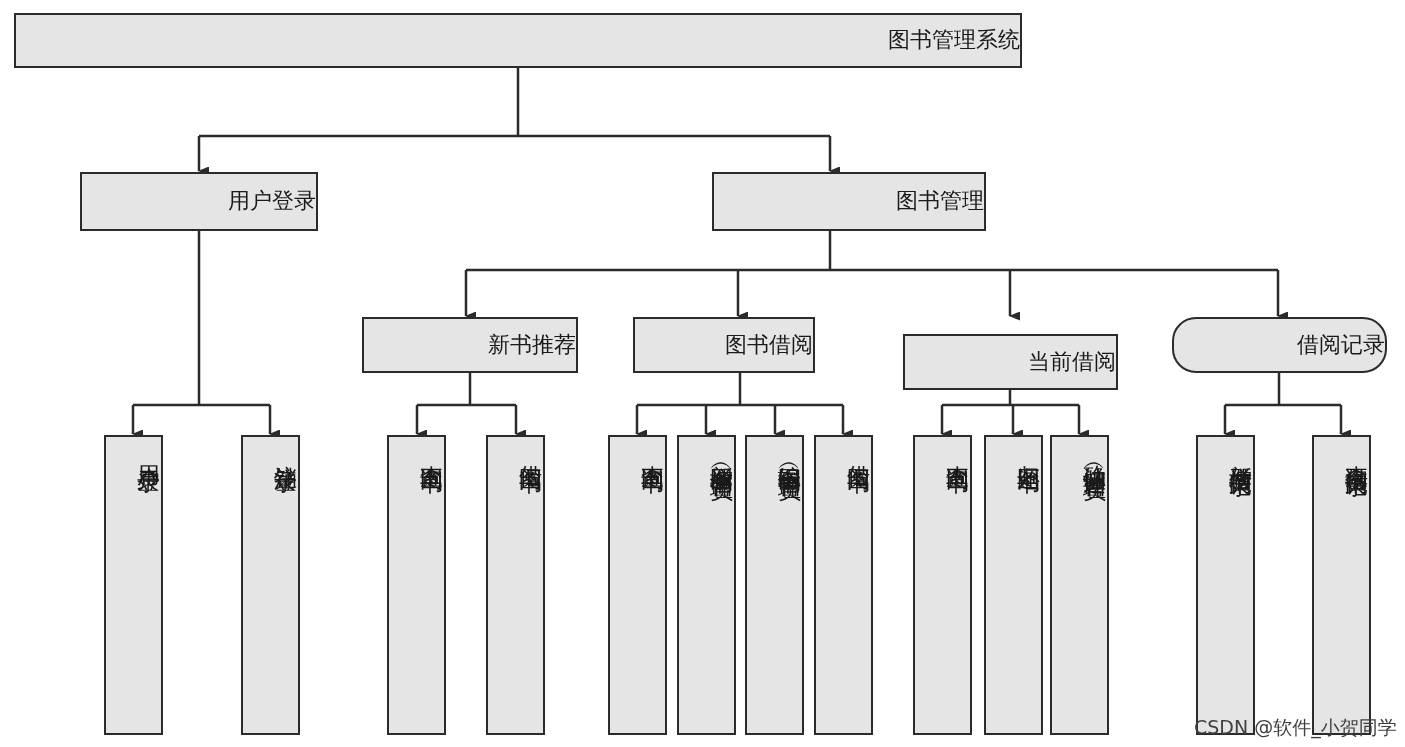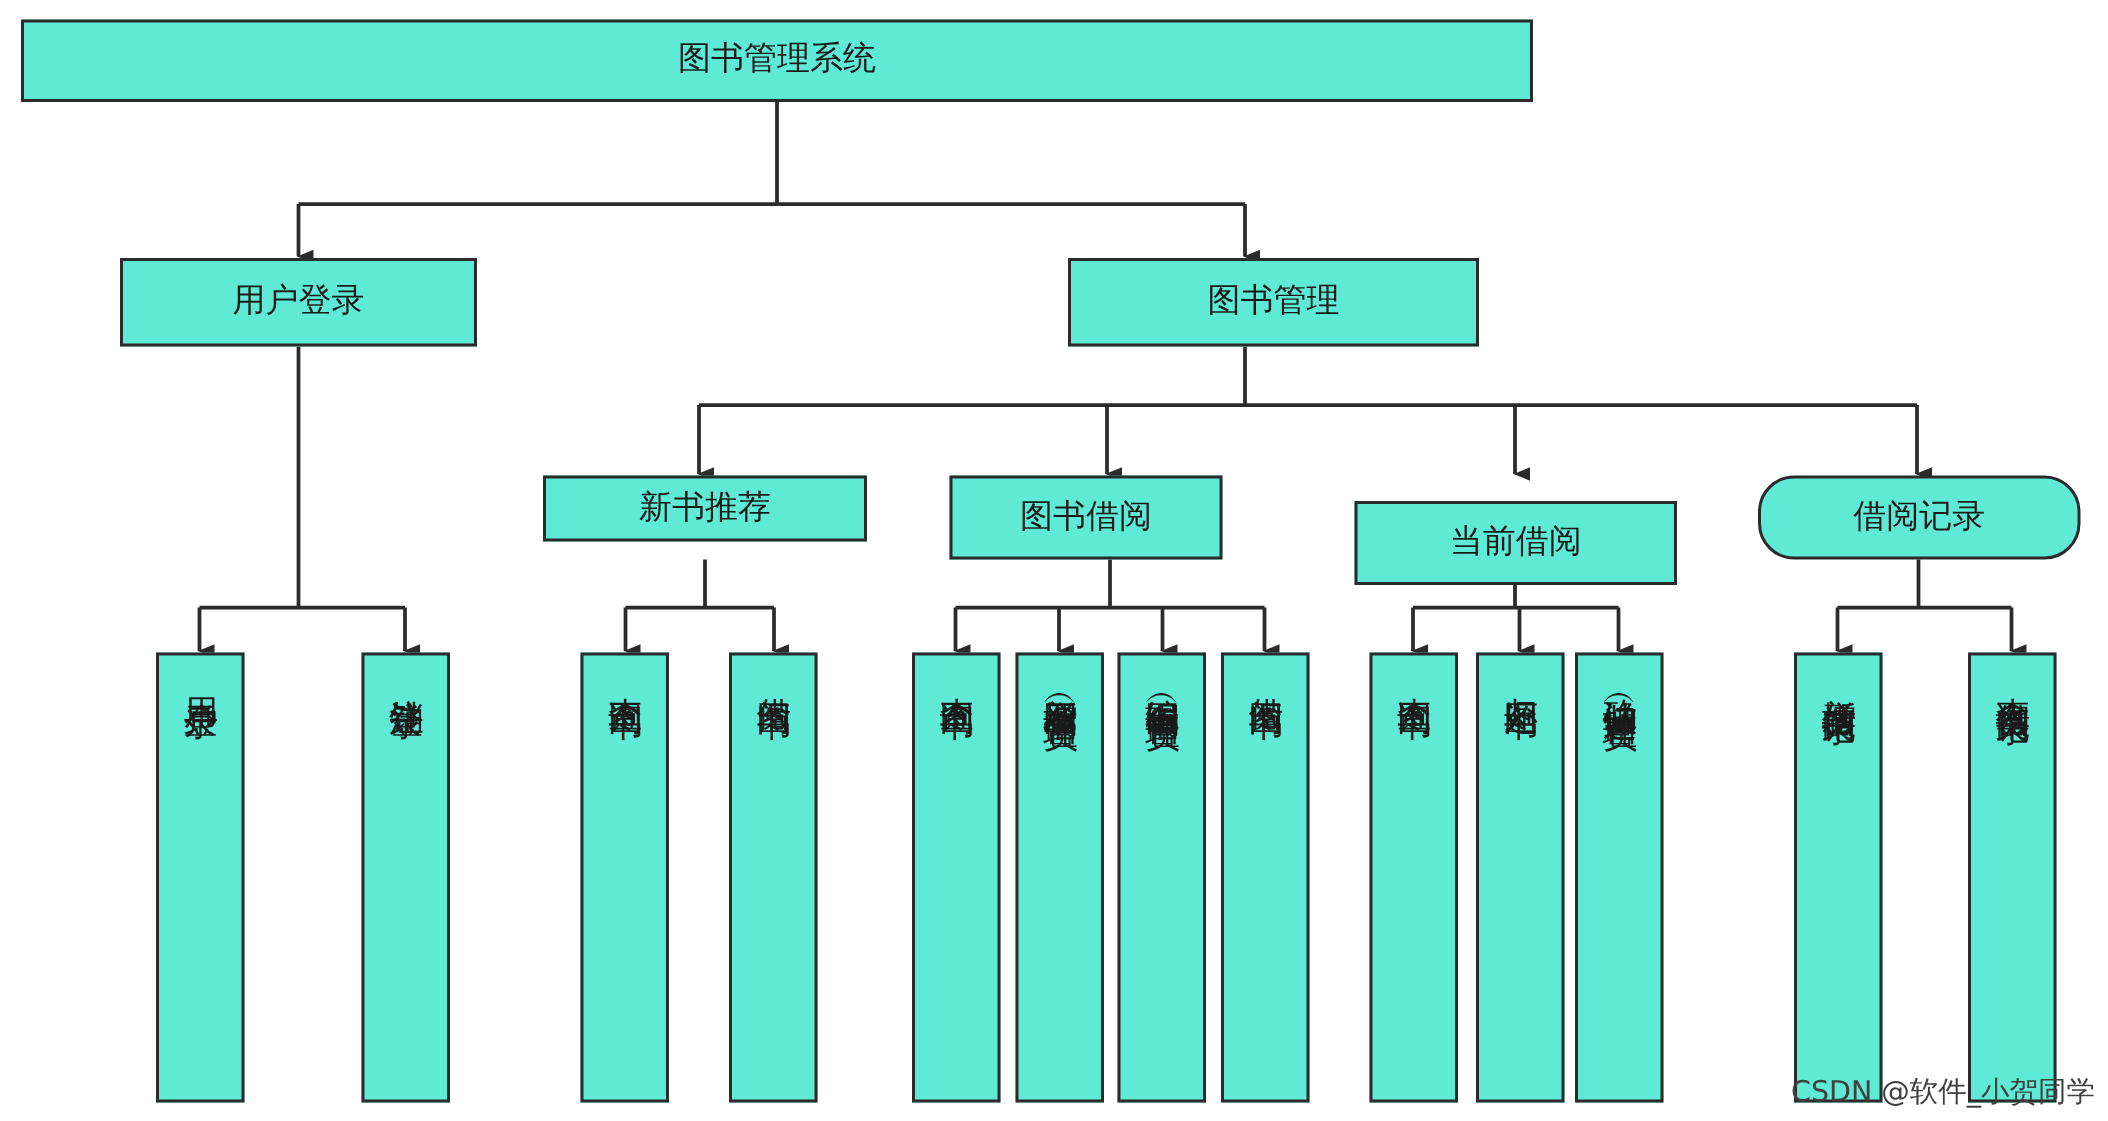--- a/index.html
+++ b/index.html
@@ -24,24 +24,24 @@
     position: absolute;
     left: 0;
     top: 0;
     width: 1405px;
     height: 747px;
   }
   .node-box {
     position: absolute;
     box-sizing: border-box;
     border: 2px solid #2b2b2b;
-    background: #5eead4;
+    background: #e5e5e5;
     display: flex;
     align-items: center;
-    justify-content: center;
+    justify-content: flex-end;
     overflow: hidden;
   }
   .node-label {
     color: #1a1a1a;
     line-height: 1.12;
     text-align: center;
     white-space: pre-line;
   }
   .node-box.horizontal .node-label {
     writing-mode: horizontal-tb;
@@ -117,21 +117,21 @@
   <div id="nodes-layer">
       <div class="node-box horizontal" style="left: 14px; top: 13px; width: 1008px; height: 55px;">
         <span class="node-label">图书管理系统</span>
       </div>
       <div class="node-box horizontal" style="left: 80px; top: 172px; width: 238px; height: 59px;">
         <span class="node-label">用户登录</span>
       </div>
       <div class="node-box horizontal" style="left: 712px; top: 172px; width: 274px; height: 59px;">
         <span class="node-label">图书管理</span>
       </div>
-      <div class="node-box horizontal" style="left: 362px; top: 317px; width: 216px; height: 44px;">
+      <div class="node-box horizontal" style="left: 362px; top: 317px; width: 216px; height: 56px;">
         <span class="node-label">新书推荐</span>
       </div>
       <div class="node-box horizontal" style="left: 633px; top: 317px; width: 182px; height: 56px;">
         <span class="node-label">图书借阅</span>
       </div>
       <div class="node-box horizontal" style="left: 903px; top: 317px; width: 215px; height: 56px; margin-top: 17px;">
         <span class="node-label">当前借阅</span>
       </div>
       <div class="node-box horizontal" style="left: 1172px; top: 317px; width: 215px; height: 56px; border-radius: 24px;">
         <span class="node-label">借阅记录</span>

